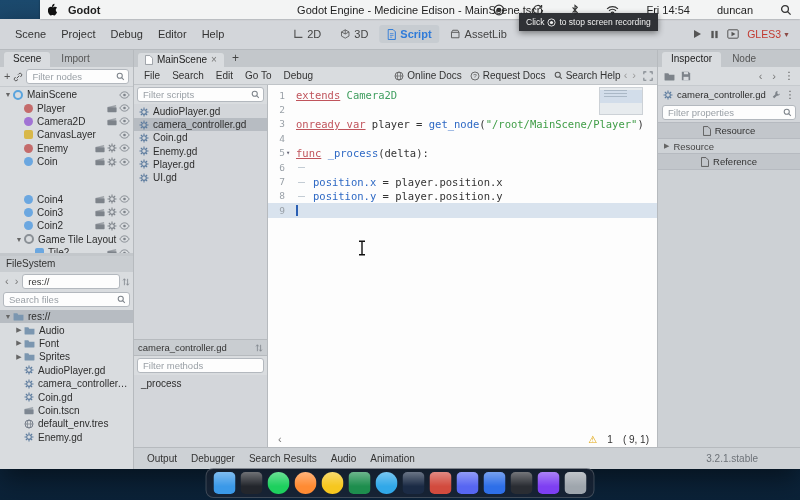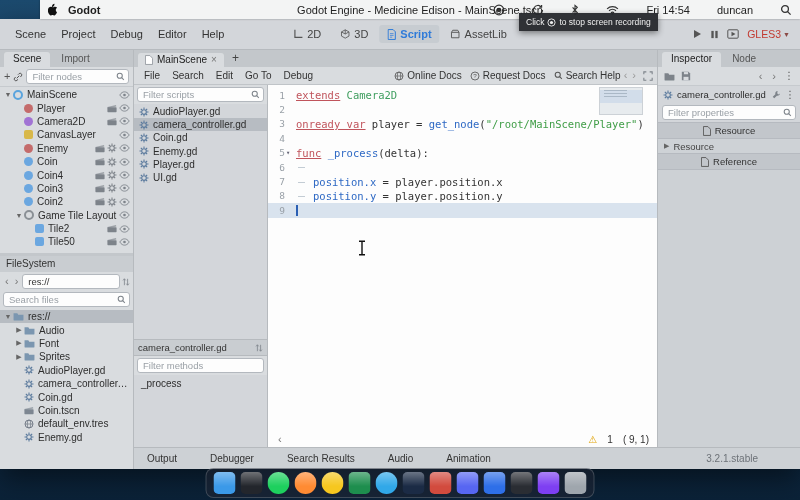--- a/index.html
+++ b/index.html
@@ -412,21 +412,21 @@
                 </svg>
               </span>
               <span class="mini">
                 <svg viewBox="0 0 14 10" width="11" height="8">
                   <path d="M1 5c2-3.2 4-4 6-4s4 .8 6 4c-2 3.2-4 4-6 4S3 8.2 1 5z" fill="none" stroke="currentColor" stroke-width="1.1"></path>
                   <circle cx="7" cy="5" r="1.7" fill="currentColor"></circle>
                 </svg>
               </span>
             </span>
           </div>
-          <div class="trow" style="padding-left: 14px;">
+          <div class="trow" style="padding-left: 14px; margin-top: 24px;">
             <span class="arr"></span>
     <span class="nicon dot" style="background:#6ba7e0"></span>
     <span class="tlabel">Coin4</span>
     <span class="tbadges">
               <span class="mini">
                 <svg viewBox="0 0 12 10" width="10" height="9">
                   <path d="M.5 3.2 10.8.9l.4 1.8L.9 5z" fill="currentColor" opacity=".65"></path>
                   <rect x=".5" y="3.6" width="11" height="5.9" rx=".8" fill="currentColor"></rect>
                 </svg>
               </span>
@@ -973,21 +973,21 @@
             <svg viewBox="0 0 9 11" width="8" height="10">
               <path d="M.5.5h5l3 3v7h-8z" fill="none" stroke="currentColor" stroke-width="1"></path>
             </svg>
           </span>
       <span>Reference</span>
         </div>
       </div>
   </div>
 
   <div class="bottombar">
-    <span id="bottom-buttons" style="display:flex;gap:19px">
+    <span id="bottom-buttons" style="display:flex;gap:0">
         <span class="bbtn">Output</span>
         <span class="bbtn">Debugger</span>
         <span class="bbtn">Search Results</span>
         <span class="bbtn">Audio</span>
         <span class="bbtn">Animation</span>
       </span>
     <span class="version">3.2.1.stable</span>
   </div>
 </div>
 

